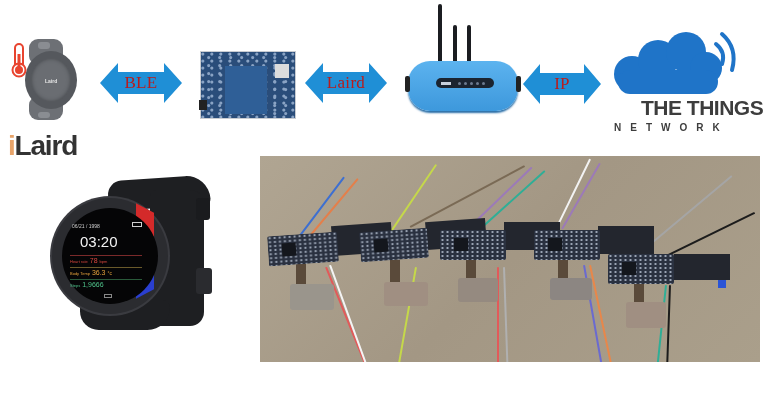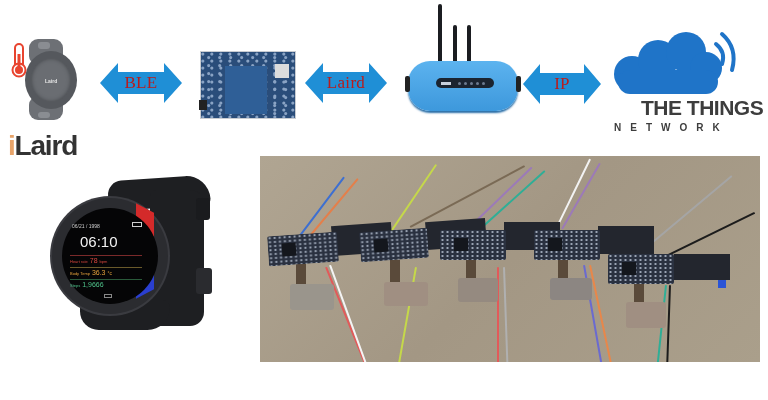--- a/index.html
+++ b/index.html
@@ -170,21 +170,21 @@
   <div class="strap" style="left:150px;top:190px;width:54px;height:136px;border-radius:6px 14px 14px 10px;"></div>
   <div class="abs" style="left:196px;top:198px;width:14px;height:22px;background:#1a1b1e;border-radius:3px;"></div>
   <div class="abs" style="left:196px;top:268px;width:16px;height:26px;background:#2a2b2f;border-radius:3px;"></div>
   <div class="strap" style="left:80px;top:300px;width:90px;height:30px;border-radius:8px 8px 24px 20px;"></div>
   <div class="bezel" style="left:52px;top:198px;width:116px;height:116px;"></div>
   <div class="btn-red" style="left:136px;top:208px;width:18px;height:24px;transform:skewY(28deg);"></div>
   <div class="btn-blue" style="left:136px;top:272px;width:18px;height:22px;transform:skewY(-28deg);"></div>
   <div class="screen" style="left:62px;top:208px;width:96px;height:96px;">
     <div class="w-small" style="left:10px;top:15px;">06/21 / 1998</div>
     <div class="w-small" style="left:70px;top:14px;width:10px;height:5px;border:1px solid #cfcfcf;"></div>
-    <div class="w-time" style="left:18px;top:25px;">06:10</div>
+    <div class="w-time" style="left:18px;top:25px;">03:20</div>
     <div class="w-rule" style="left:8px;top:47px;width:72px;background:#7a2a2a;"></div>
     <div class="w-line" style="left:8px;top:49px;color:#d8463e;">
       <span style="font-size:4px;">Heart rate</span>
       <span>78</span>
       <span style="font-size:4px;">bpm</span>
     </div>
     <div class="w-rule" style="left:8px;top:59px;width:72px;background:#6a5a2a;"></div>
     <div class="w-line" style="left:8px;top:61px;color:#e6a23c;">
       <span style="font-size:4px;">Body Temp</span>
       <span>36.3</span>

